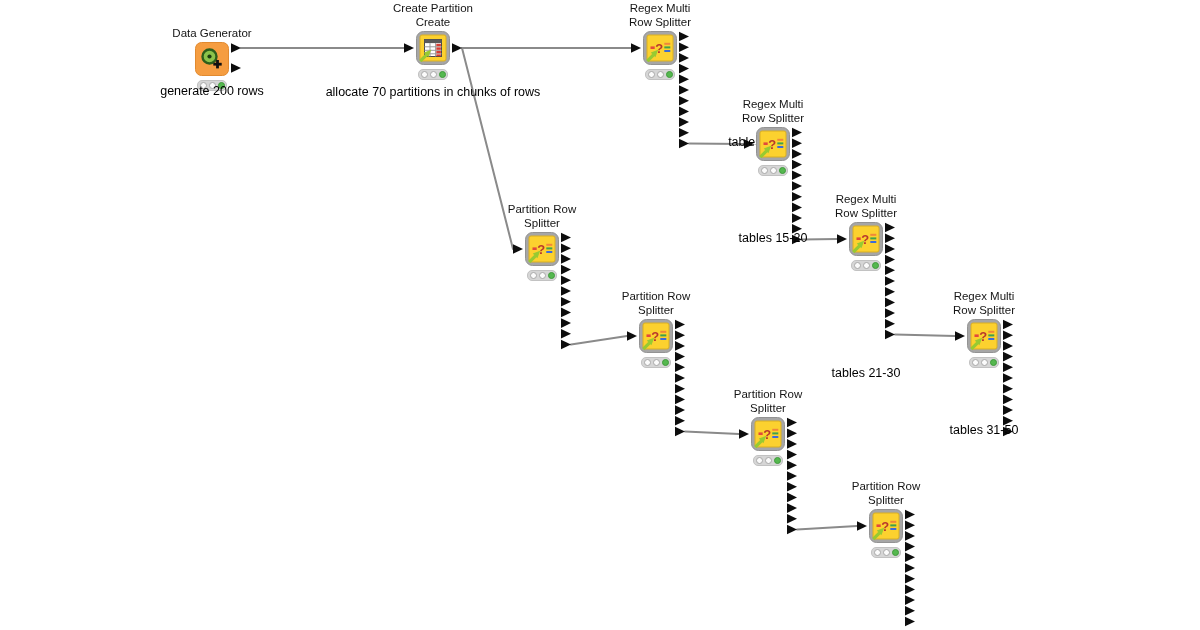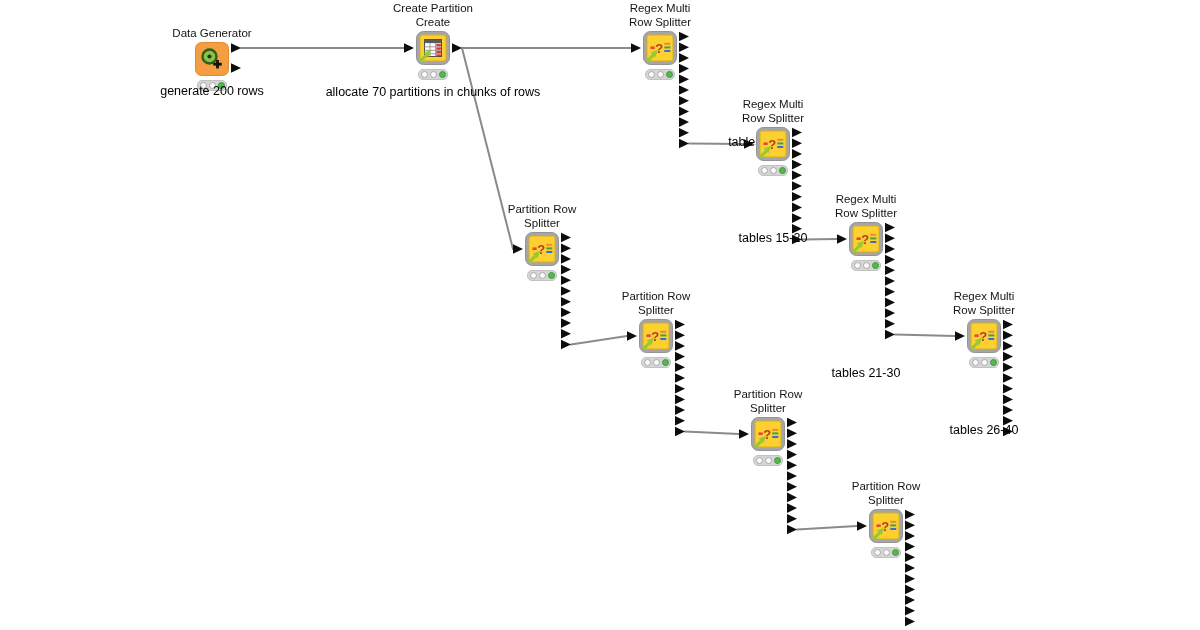--- a/index.html
+++ b/index.html
@@ -294,21 +294,21 @@
   <path d="M4.2 30.2 L10.5 23.9" stroke="#97ca32" stroke-width="3.2" fill="none"></path>
   <polygon points="7.8,21.6 15.2,18.8 12.4,26.2" fill="#97ca32"></polygon>
           </g>
         </svg>
       </div>
       <div class="traffic" style="left: 969px; top: 357px;">
         <span class="dot"></span>
         <span class="dot"></span>
         <span class="dot on"></span>
       </div>
-      <div class="node-desc" style="left: 854px; top: 423px;">tables 26-40</div>
+      <div class="node-desc" style="left: 854px; top: 423px;">tables 31-50</div>
     </div>
     <div>
       <div class="node-title" style="left: 457px; top: 202px;">
         <div>Partition Row</div>
         <div>Splitter</div>
       </div>
       <div class="node-body" style="left: 525px; top: 232px;">
         <svg viewBox="0 0 34 34" width="34" height="34">
     <rect x="0.5" y="0.5" width="33" height="33" rx="7" fill="var(--frame)" stroke="#939393"></rect>
     <rect x="4" y="4" width="26" height="26" rx="2" fill="var(--yellow)" stroke="#d8ae25"></rect>

